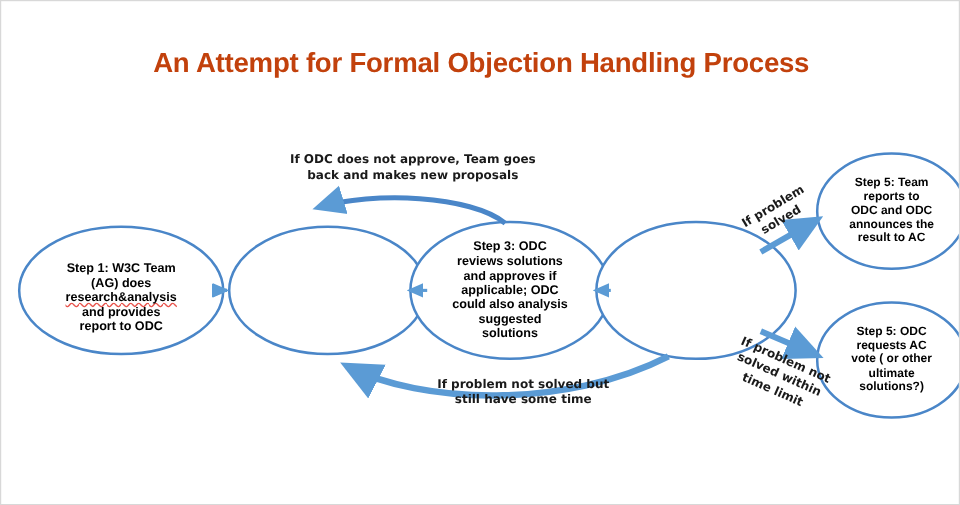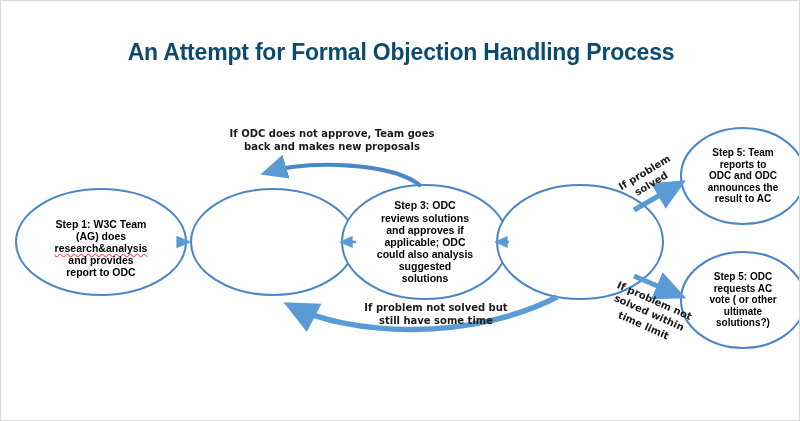--- a/index.html
+++ b/index.html
@@ -19,21 +19,21 @@
   }
   #title {
     position: absolute;
     left: 0;
     top: 38px;
     width: 800px;
     text-align: center;
     font-family: "Liberation Sans", sans-serif;
     font-size: 23px;
     font-weight: bold;
-    color: #0c4a6e;
+    color: #c2410c;
     letter-spacing: -0.2px;
   }
   svg.layer {
     position: absolute;
     left: 0;
     top: 0;
     width: 800px;
     height: 421px;
     overflow: visible;
   }
@@ -133,24 +133,24 @@
 ODC and ODC
 announces the
 result to AC</div>
 
   <div class="node node-small" style="left:680px; top:251px; width:124px; height:96px;">Step 5: ODC
 requests AC
 vote ( or other
 ultimate
 solutions?)</div>
 
-  <div class="edge-label" style="left:220px; top:126px; width:222px;">If ODC does not approve, Team goes
+  <div class="edge-label" style="left:232px; top:126px; width:222px;">If ODC does not approve, Team goes
 back and makes new proposals</div>
 
-  <div class="edge-label" style="left:355px; top:300px; width:160px;">If problem not solved but
+  <div class="edge-label" style="left:355px; top:313px; width:160px;">If problem not solved but
 still have some time</div>
 
   <div class="edge-label rot-up" style="left:609px; top:164px; width:76px;">If problem
 solved</div>
 
   <div class="edge-label rot-down" style="left:606px; top:292px; width:84px;">If problem not
 solved within
 time limit</div>
 
 </div>

